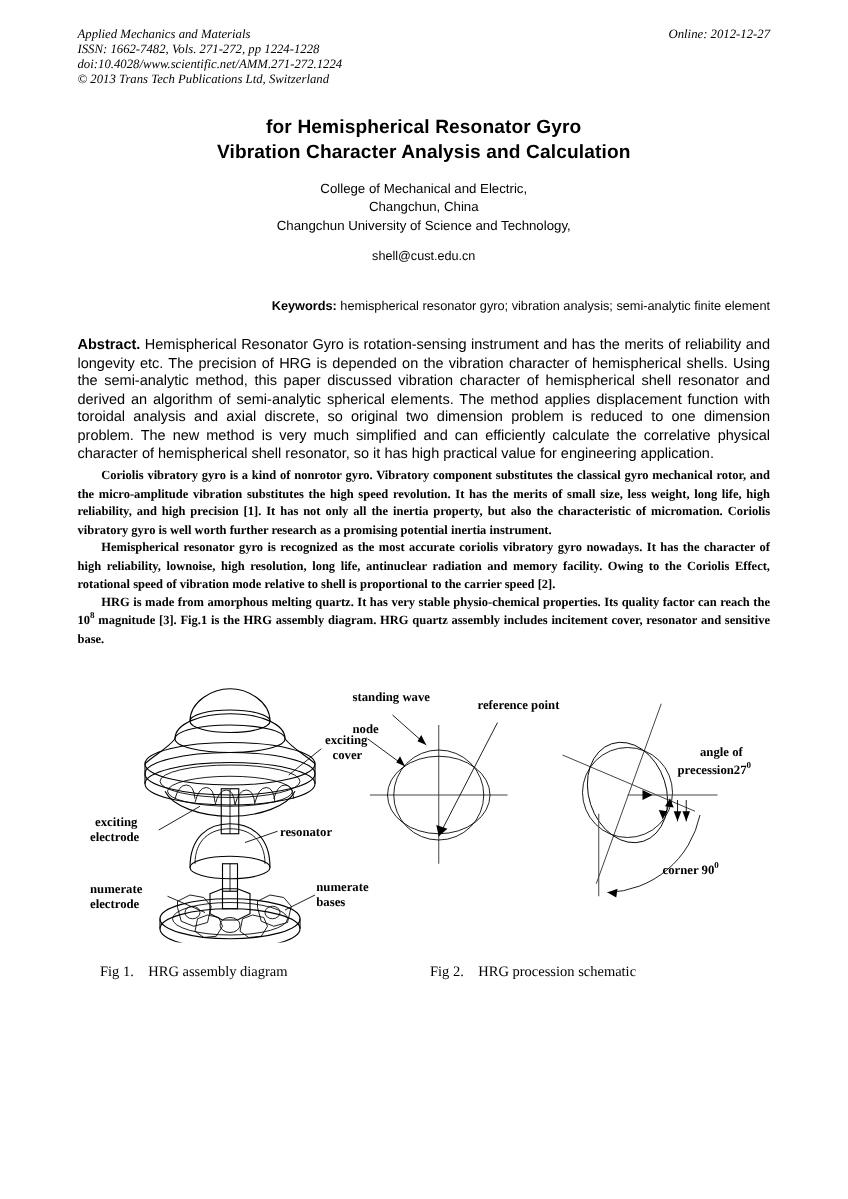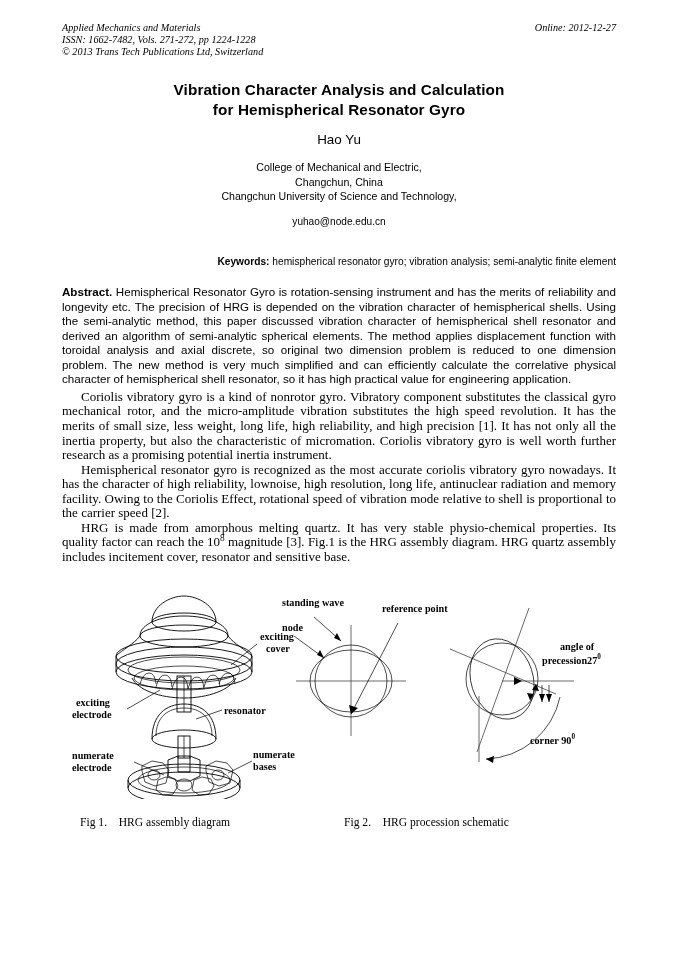--- a/index.html
+++ b/index.html
@@ -106,26 +106,27 @@
   
   .section-head {
     margin-top: 19px;
     font-family: "Liberation Serif", serif;
     font-weight: bold;
     font-size: 11.6px;
     line-height: 14.5px;
   }
   .para {
     font-family: "Liberation Serif", serif;
-    font-size: 13px;
+    font-size: 10px;
     line-height: 14.55px;
     text-align: justify;
     text-justify: inter-word;
     text-indent: 19px;
     margin-top: 3px;
+    font-weight: bold;
   }
   .para.tight { margin-top: 0; }
   sup {
     font-size: 0.72em;
     vertical-align: super;
     line-height: 0;
   }
 
   
   .figures {
@@ -193,37 +194,37 @@
 </head>
 <body>
 
 <div class="page">
   <div class="content">
 
     <div class="masthead">
       <div class="masthead-left">
         <div class="masthead-line">Applied Mechanics and Materials</div>
         <div class="masthead-line">ISSN: 1662-7482, Vols. 271-272, pp 1224-1228</div>
+        <div class="masthead-line">doi:10.4028/www.scientific.net/AMM.271-272.1224</div>
         <div class="masthead-line">© 2013 Trans Tech Publications Ltd, Switzerland</div>
       </div>
       <div class="masthead-right">Online: 2012-12-27</div>
     </div>
 
     <div class="title-block">
       <div class="paper-title">
+        <div>for Hemispherical Resonator Gyro</div>
         <div>Vibration Character Analysis and Calculation</div>
-        <div>for Hemispherical Resonator Gyro</div>
-      </div>
-      <div class="author">Hao Yu</div>
+      </div>
       <div class="affiliation">
         <div>College of Mechanical and Electric,</div>
         <div>Changchun, China</div>
         <div>Changchun University of Science and Technology,</div>
       </div>
-      <div class="email">yuhao@node.edu.cn</div>
+      <div class="email">shell@cust.edu.cn</div>
     </div>
 
     <div class="keywords">
       <span class="lead">Keywords:</span><span> hemispherical resonator gyro; vibration analysis; semi-analytic finite element</span>
     </div>
 
     <div class="abstract">
       <span class="lead">Abstract.</span><span> Hemispherical Resonator Gyro is rotation-sensing instrument and has the merits of reliability and longevity etc. The precision of HRG is depended on the vibration character of hemispherical shells. Using the semi-analytic method, this paper discussed vibration character of hemispherical shell resonator and derived an algorithm of semi-analytic spherical elements. The method applies displacement function with toroidal analysis and axial discrete, so original two dimension problem is reduced to one dimension problem. The new method is very much simplified and can efficiently calculate the correlative physical character of hemispherical shell resonator, so it has high practical value for engineering application.</span>
     </div>
 

